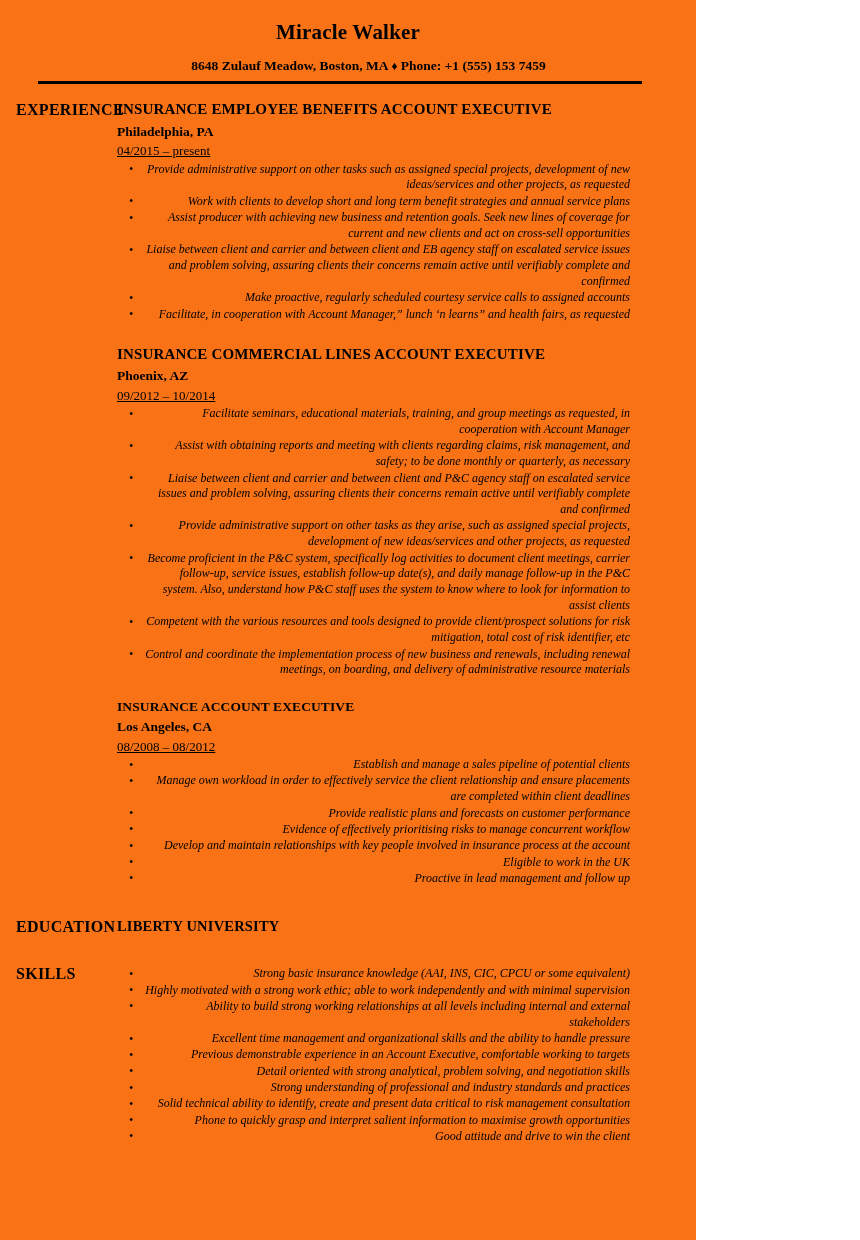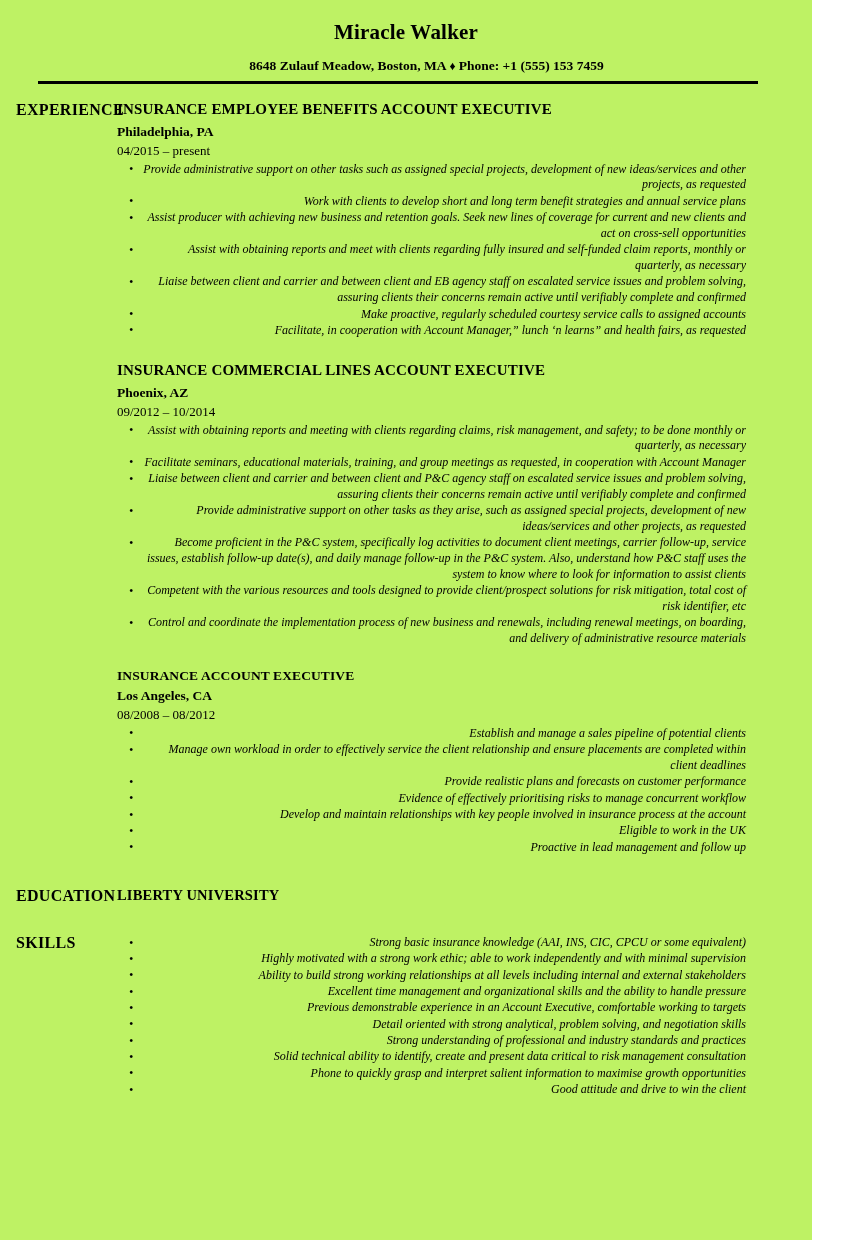--- a/index.html
+++ b/index.html
@@ -9,23 +9,23 @@
   }
   body {
     width: 860px;
     height: 1240px;
     font-family: "Liberation Serif", "DejaVu Serif", serif;
     color: #000000;
     overflow: hidden;
   }
   .page {
     position: relative;
-    width: 812px;
+    width: 696px;
     height: 1240px;
-    background: #bef264;
+    background: #f97316;
   }
 
   
   .header {
     padding-top: 20px;
   }
   .cand-name {
     text-align: center;
     font-size: 21px;
     font-weight: bold;
@@ -85,20 +85,21 @@
   .job-location {
     font-size: 13.5px;
     font-weight: bold;
     line-height: 1.35;
     margin-top: 3px;
   }
   .job-dates {
     font-size: 13px;
     line-height: 1.35;
     margin-top: 1px;
+    text-decoration: underline;
   }
 
   
   ul.bullets {
     list-style: none;
     margin: 2px 0 0 0;
     padding: 0;
   }
   ul.bullets > li {
     position: relative;
@@ -155,36 +156,35 @@
     <div class="section-body">
 
       <div>
         <div class="job-title">INSURANCE EMPLOYEE BENEFITS ACCOUNT EXECUTIVE</div>
         <div class="job-location">Philadelphia, PA</div>
         <div class="job-dates">04/2015 – present</div>
         <ul class="bullets">
           <li>Provide administrative support on other tasks such as assigned special projects, development of new ideas/services and other projects, as requested</li>
           <li>Work with clients to develop short and long term benefit strategies and annual service plans</li>
           <li>Assist producer with achieving new business and retention goals. Seek new lines of coverage for current and new clients and act on cross-sell opportunities</li>
-          <li>Assist with obtaining reports and meet with clients regarding fully insured and self-funded claim reports, monthly or quarterly, as necessary</li>
           <li>Liaise between client and carrier and between client and EB agency staff on escalated service issues and problem solving, assuring clients their concerns remain active until verifiably complete and confirmed</li>
           <li>Make proactive, regularly scheduled courtesy service calls to assigned accounts</li>
           <li>Facilitate, in cooperation with Account Manager,” lunch ‘n learns” and health fairs, as requested</li>
         </ul>
       </div>
 
       <div class="gap-job"></div>
 
       <div>
         <div class="job-title">INSURANCE COMMERCIAL LINES ACCOUNT EXECUTIVE</div>
         <div class="job-location">Phoenix, AZ</div>
         <div class="job-dates">09/2012 – 10/2014</div>
         <ul class="bullets">
+          <li>Facilitate seminars, educational materials, training, and group meetings as requested, in cooperation with Account Manager</li>
           <li>Assist with obtaining reports and meeting with clients regarding claims, risk management, and safety; to be done monthly or quarterly, as necessary</li>
-          <li>Facilitate seminars, educational materials, training, and group meetings as requested, in cooperation with Account Manager</li>
           <li>Liaise between client and carrier and between client and P&amp;C agency staff on escalated service issues and problem solving, assuring clients their concerns remain active until verifiably complete and confirmed</li>
           <li>Provide administrative support on other tasks as they arise, such as assigned special projects, development of new ideas/services and other projects, as requested</li>
           <li>Become proficient in the P&amp;C system, specifically log activities to document client meetings, carrier follow-up, service issues, establish follow-up date(s), and daily manage follow-up in the P&amp;C system. Also, understand how P&amp;C staff uses the system to know where to look for information to assist clients</li>
           <li>Competent with the various resources and tools designed to provide client/prospect solutions for risk mitigation, total cost of risk identifier, etc</li>
           <li>Control and coordinate the implementation process of new business and renewals, including renewal meetings, on boarding, and delivery of administrative resource materials</li>
         </ul>
       </div>
 
       <div class="gap-job-2"></div>
 

